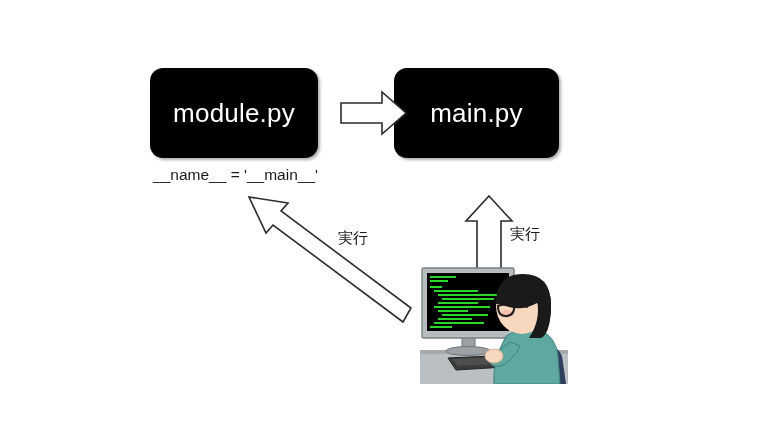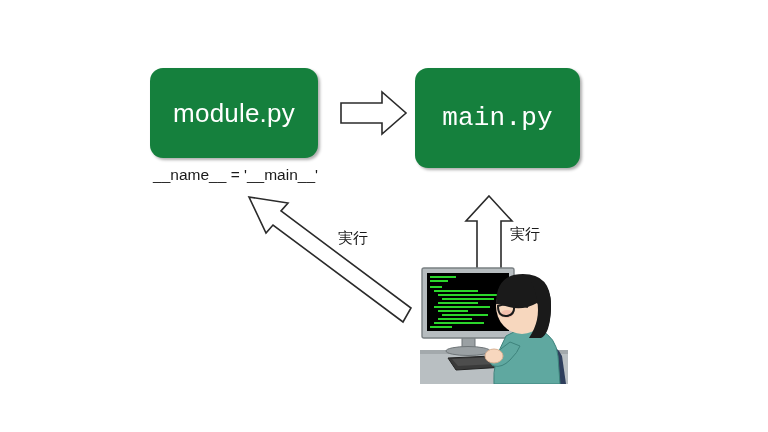--- a/index.html
+++ b/index.html
@@ -20,38 +20,38 @@
     position: absolute;
     left: 0;
     top: 0;
     width: 768px;
     height: 432px;
   }
 
   
   .node-box {
     position: absolute;
-    background: #15803d;
+    background: #000000;
     border-radius: 13px;
     box-shadow: 2px 2px 3px rgba(0,0,0,0.32);
     display: flex;
     align-items: center;
     justify-content: center;
   }
   .node-label {
     color: #ffffff;
     font-size: 26px;
     font-weight: 400;
     letter-spacing: 0.2px;
     line-height: 1;
     white-space: nowrap;
   }
 
   #box-module { left: 150px; top: 68px; width: 168px; height: 90px; }
-  #box-main   { left: 415px; top: 68px; width: 165px; height: 100px; font-family: Liberation Mono, monospace; }
+  #box-main   { left: 394px; top: 68px; width: 165px; height: 90px; }
 
   
   .caption {
     position: absolute;
     color: #1a1a1a;
     font-size: 15.5px;
     white-space: nowrap;
     text-align: right;
     line-height: 1;
   }

